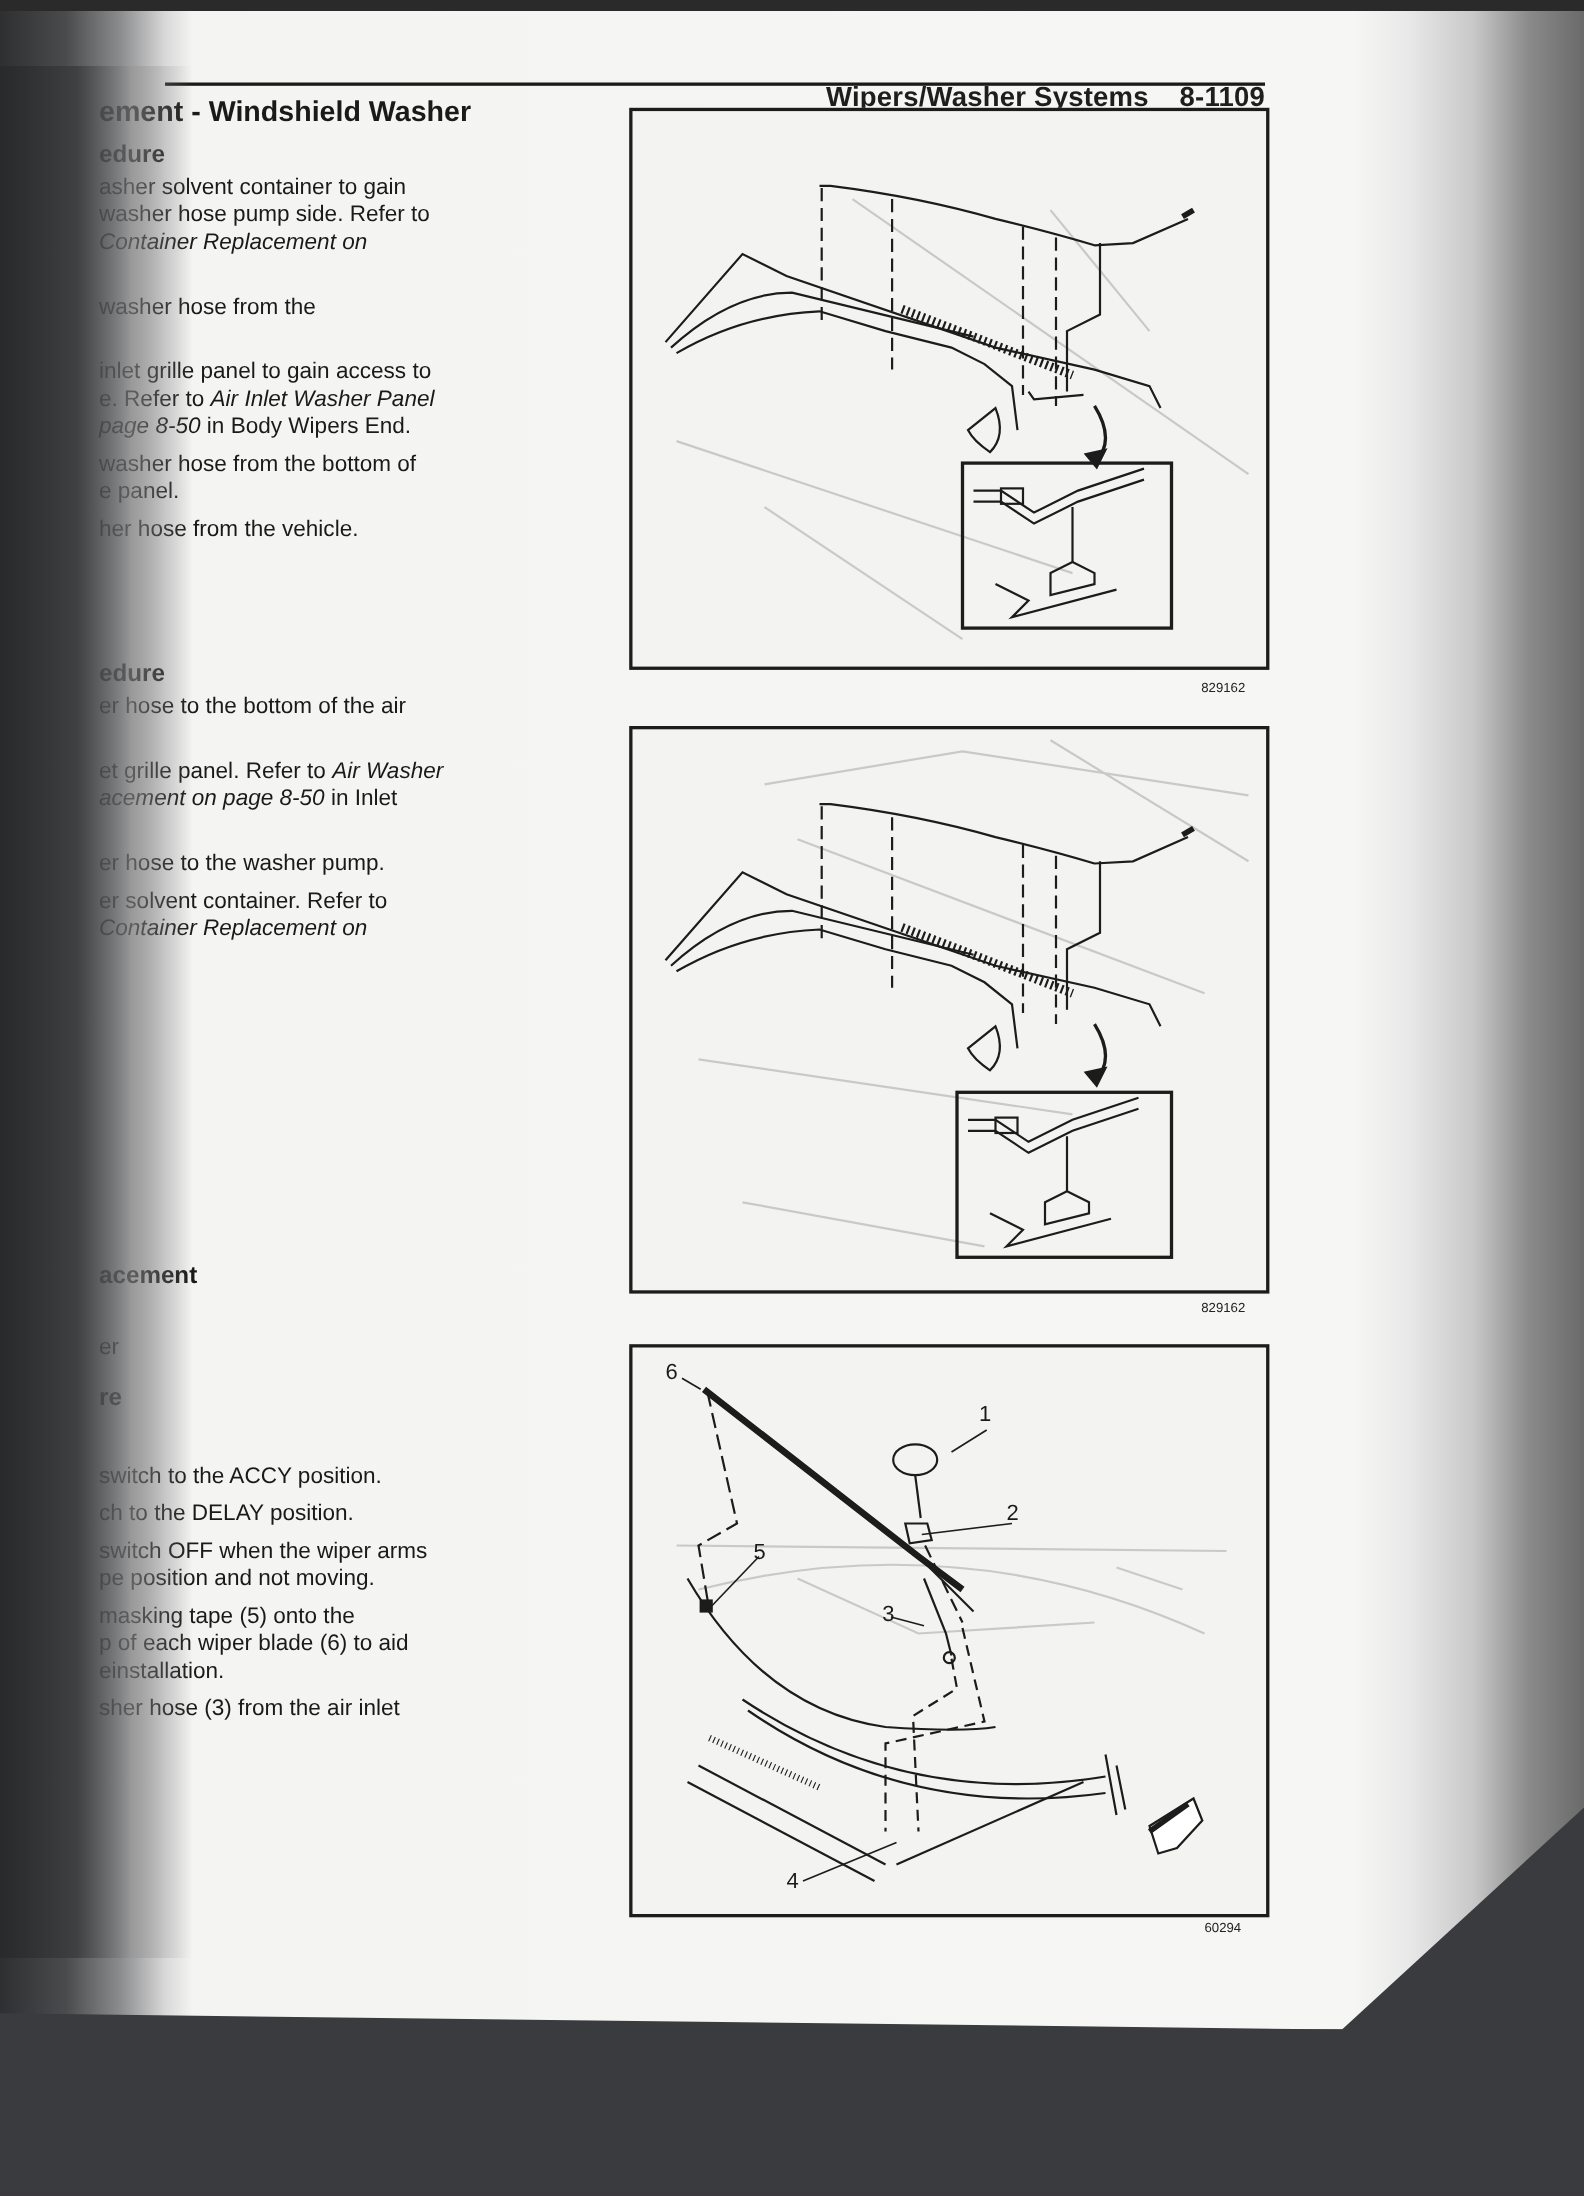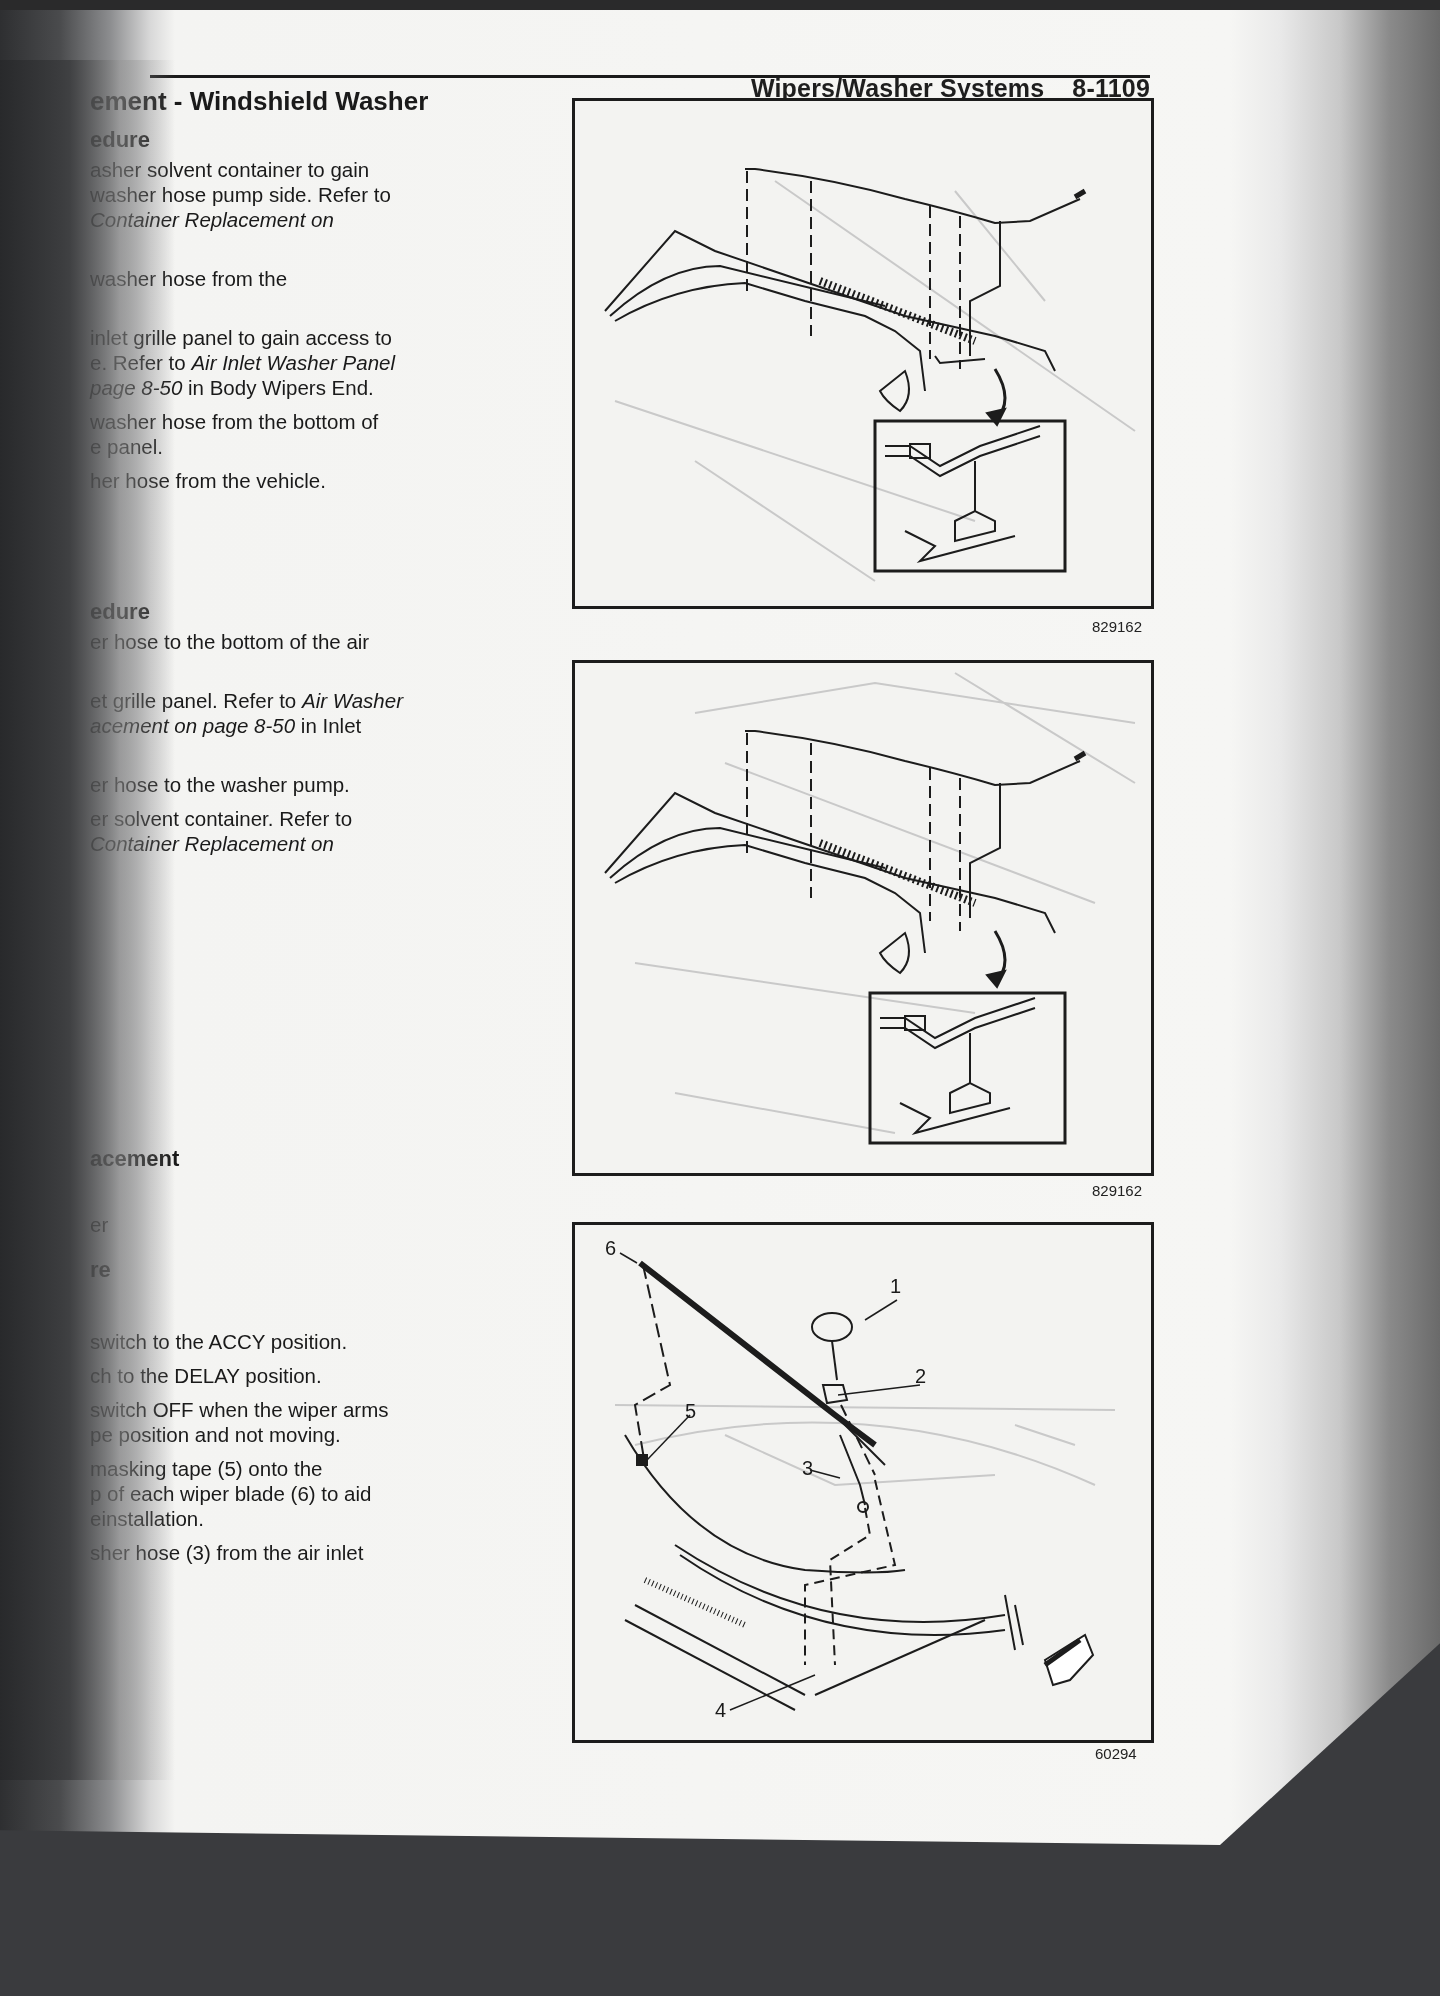--- a/index.html
+++ b/index.html
@@ -40,21 +40,21 @@
       background: linear-gradient(90deg, rgba(40,41,43,0.95) 0px, rgba(60,61,63,0.85) 70px, rgba(150,150,150,0.55) 120px, rgba(240,240,240,0) 175px);
       pointer-events: none;
     }
     .figure {
       position: absolute; left: 572px; width: 576px; border: 3px solid #1c1c1c; background: #f3f3f1;
       overflow: hidden;
     }
     .fig1 { top: 98px; height: 505px; }
     .fig2 { top: 660px; height: 510px; }
     .fig3 { top: 1222px; height: 515px; }
-    .fig-id { position: absolute; font-size: 15px; color: #222; }
+    .fig-id { position: absolute; font-size: 12px; color: #222; }
     .callout { position: absolute; font-size: 20px; color: #1a1a1a; }
     svg { display: block; }
     .ghost { stroke: #c9c9c9; fill: none; stroke-width: 2; }
   </style>
 </head>
 <body>
 
 <div class="top-strip"></div>
 <div class="page"></div>
 

